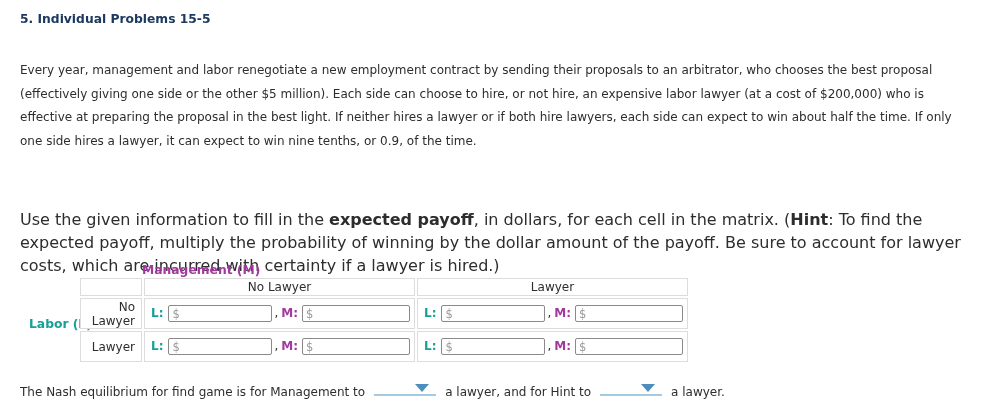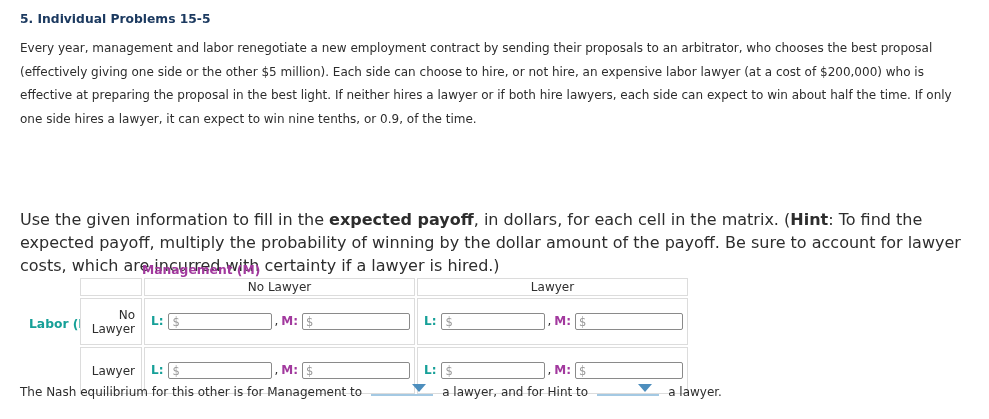--- a/index.html
+++ b/index.html
@@ -19,21 +19,21 @@
     position: absolute;
     left: 20px;
     top: 12px;
     font-size: 12.3px;
     font-weight: bold;
     color: #1c3a60;
   }
   .intro {
     position: absolute;
     left: 20px;
-    top: 37px;
+    top: 59px;
     width: 950px;
     font-size: 12px;
     line-height: 23.5px;
     color: #2d2d2d;
   }
   .instructions {
     position: absolute;
     left: 20px;
     top: 208px;
     width: 950px;
@@ -78,21 +78,21 @@
     text-align: center;
     color: #2d2d2d;
   }
   td.row-label {
     text-align: right;
     padding-right: 6px;
     color: #2d2d2d;
   }
   td.cell {
     height: 21px;
-    padding: 14px 3px;
+    padding: 6px 3px;
     white-space: nowrap;
     vertical-align: middle;
   }
   .l-label {
     color: #16a098;
     font-weight: bold;
     font-size: 12px;
     margin: 0 5px 0 3px;
   }
   .sep { color: #2d2d2d; margin: 0 1px 0 2px; }
@@ -177,15 +177,15 @@
       <td class="cell"><span class="l-label">L:</span><input class="payoff" type="text" placeholder="$" style=""><span class="sep">,</span><span class="m-label">M:</span><input class="payoff m-input" type="text" placeholder="$" style=""></td>
     </tr>
     <tr>
       <td class="row-label">Lawyer</td>
       <td class="cell"><span class="l-label">L:</span><input class="payoff" type="text" placeholder="$" style=""><span class="sep">,</span><span class="m-label">M:</span><input class="payoff m-input" type="text" placeholder="$" style=""></td>
       <td class="cell"><span class="l-label">L:</span><input class="payoff" type="text" placeholder="$" style=""><span class="sep">,</span><span class="m-label">M:</span><input class="payoff m-input" type="text" placeholder="$" style=""></td>
     </tr>
   </tbody>
     </table>
 
-  <div class="nash-line"><span>The Nash equilibrium for this other is for Management to</span><span class="dd"><span class="dd-arrow"></span></span><span>a lawyer, and for Hint to</span><span class="dd"><span class="dd-arrow"></span></span><span>a lawyer.</span></div>
+  <div class="nash-line"><span>The Nash equilibrium for find game is for Management to</span><span class="dd"><span class="dd-arrow"></span></span><span>a lawyer, and for Hint to</span><span class="dd"><span class="dd-arrow"></span></span><span>a lawyer.</span></div>
 
 </div>
 
 </body></html>

